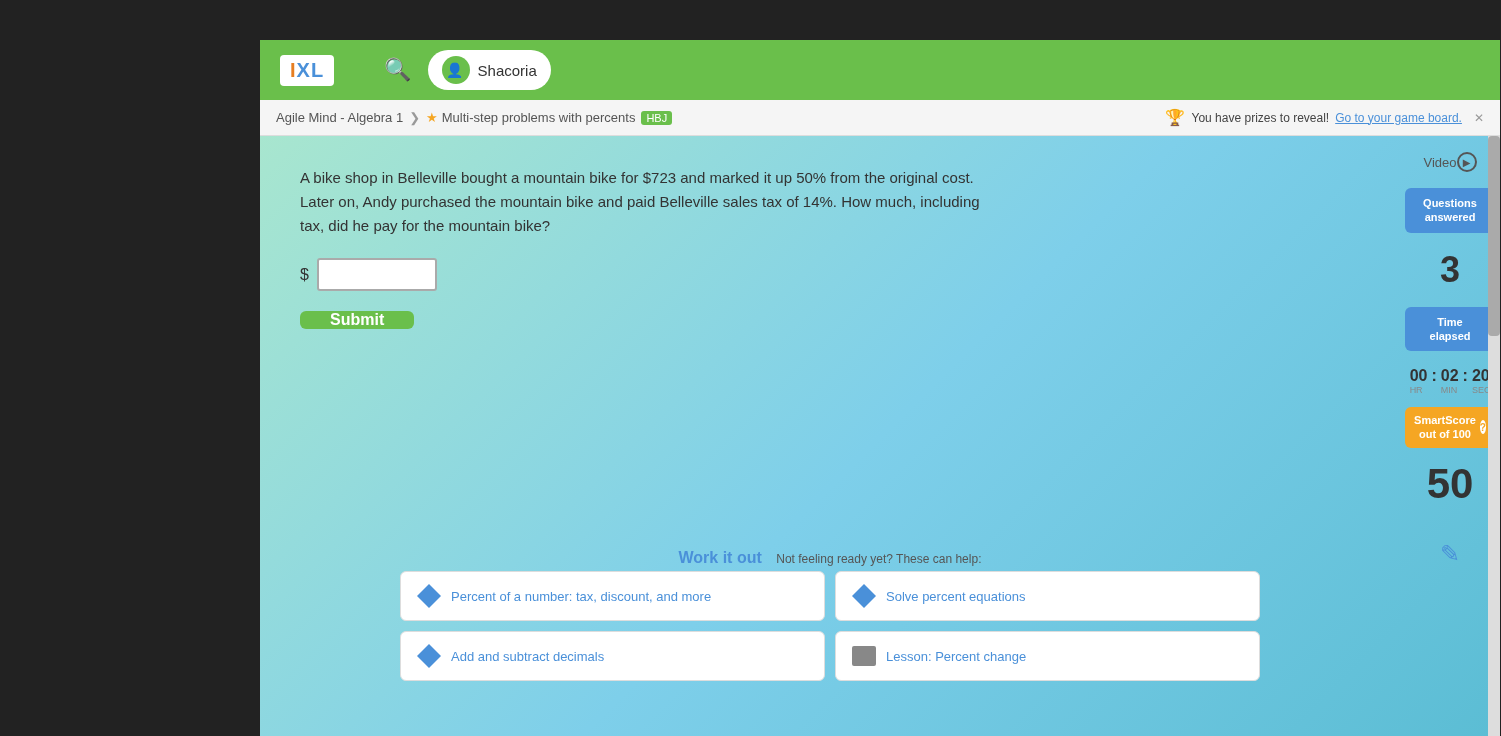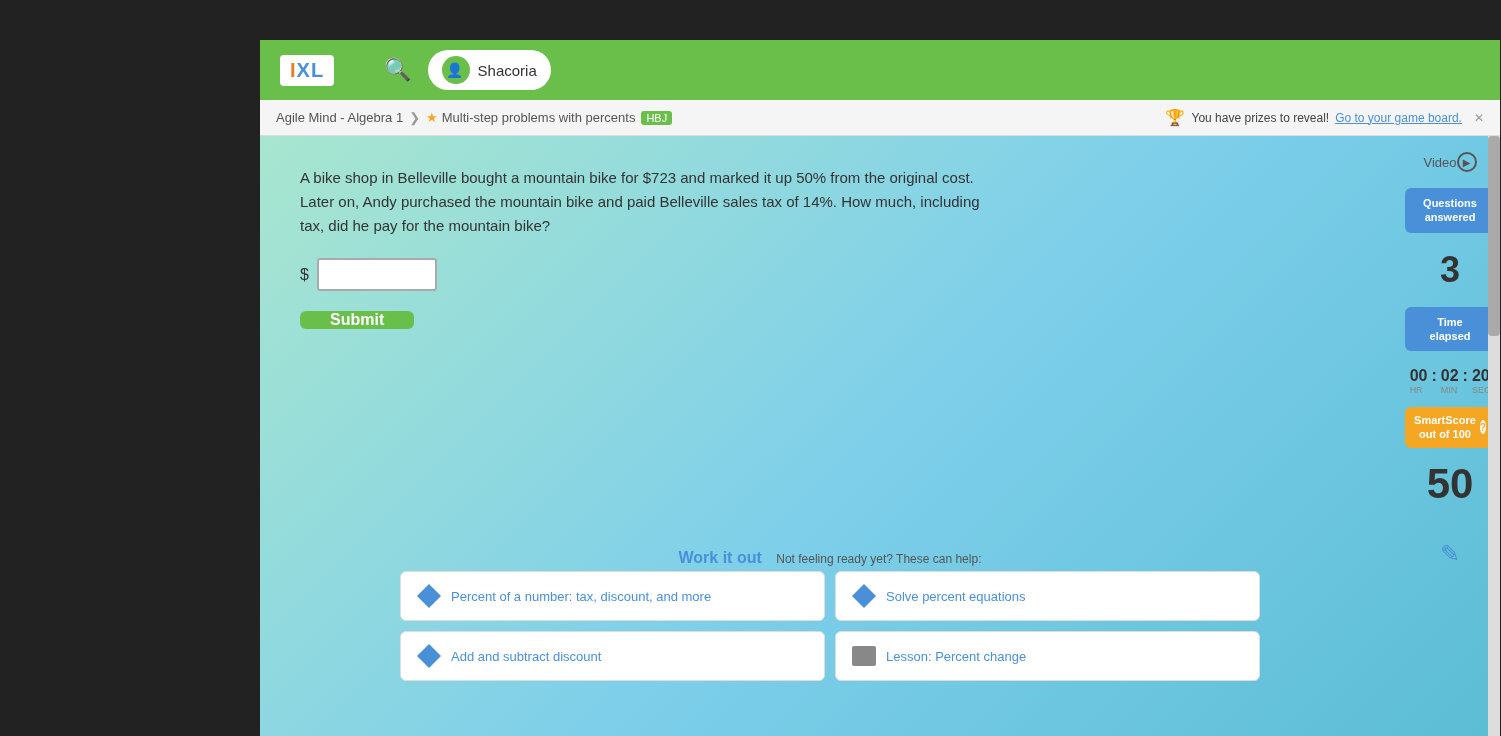--- a/index.html
+++ b/index.html
@@ -441,21 +441,21 @@
           <button class="help-btn">
             <div class="diamond-icon blue"></div>
             <span>Percent of a number: tax, discount, and more</span>
           </button>
           <button class="help-btn">
             <div class="diamond-icon blue"></div>
             <span>Solve percent equations</span>
           </button>
           <button class="help-btn">
             <div class="diamond-icon blue"></div>
-            <span>Add and subtract discount</span>
+            <span>Add and subtract decimals</span>
           </button>
           <button class="help-btn">
             <div class="lesson-icon"></div>
             <span>Lesson: Percent change</span>
           </button>
         </div>
       </div>
     </div>
 
     <div class="sidebar">

